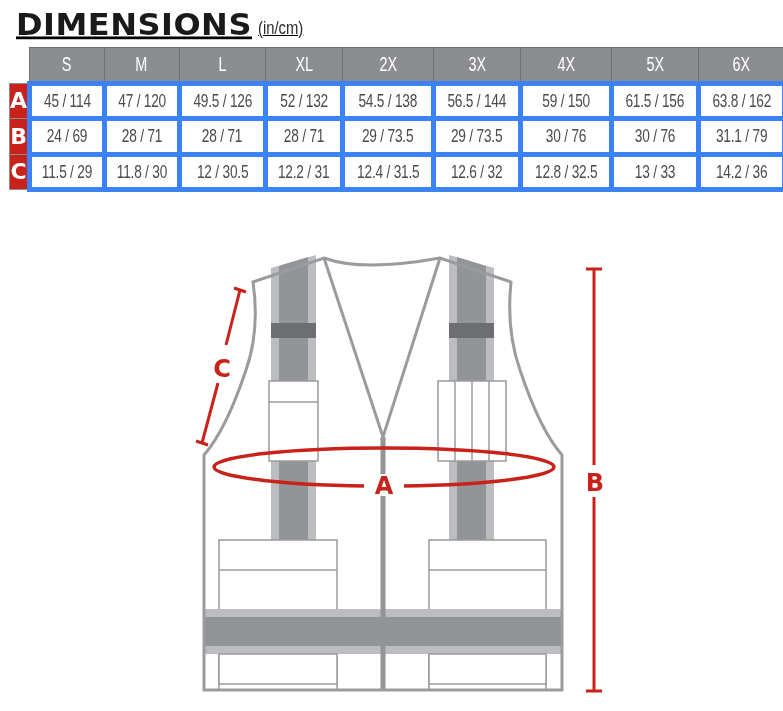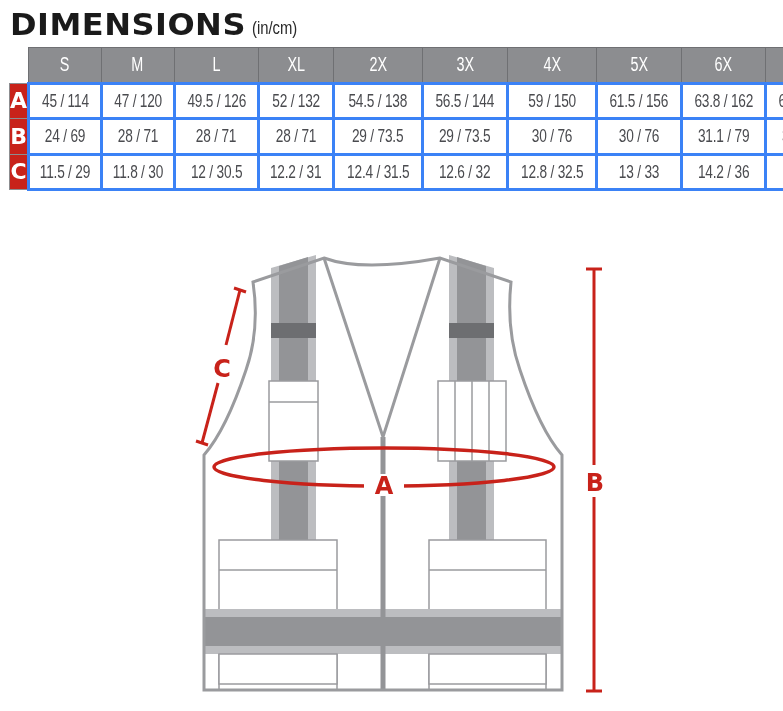--- a/index.html
+++ b/index.html
@@ -1,26 +1,26 @@
 <!DOCTYPE html>
 <html><head>
 <meta charset="utf-8">
 <style>
   html, body { margin:0; padding:0; background:#ffffff; }
   body { width:783px; height:711px; position:relative; overflow:hidden; font-family:"Liberation Sans", sans-serif; }
-  .title-wrap { position:absolute; left:10px; top:4px; display:flex; align-items:baseline; }
+  .title-wrap { position:absolute; left:16px; top:4px; display:flex; align-items:baseline;text-decoration:underline; }
   .title { font-family:"DejaVu Sans", sans-serif; font-weight:bold; font-size:32px; letter-spacing:0.5px; color:#1a1a1a; transform:scaleY(0.92); transform-origin:bottom; }
   .unit { font-family:"Liberation Sans", sans-serif; font-size:19px; color:#2a2a2a; margin-left:6px; transform:scaleX(0.78); transform-origin:left; display:inline-block; }
   table.dims { position:absolute; left:9px; top:47px; border-collapse:collapse; table-layout:fixed; }
   table.dims td, table.dims th { height:35.5px; padding:0; text-align:center; vertical-align:middle; box-sizing:border-box; }
   th.corner { width:44px; background:#fff; border:none; }
   th.size { width:71.8px; background:#8c8d90; color:#ffffff; font-family:"Liberation Sans", sans-serif; font-weight:normal; font-size:20px; border:1px solid #6f7073; }
   th.size span, td.val span { display:inline-block; transform:scaleX(0.72); white-space:nowrap; }
   td.rowlab { width:44px; background:#c8221a; color:#fff; font-family:"DejaVu Sans", sans-serif; font-weight:bold; font-size:22px; border:1px solid #8c8d90; border-right:none; }
-  td.val { background:#fff; color:#4a4b4f; font-size:19px; border:3px solid #3b82f6; letter-spacing:-0.3px; }
+  td.val { background:#fff; color:#4a4b4f; font-size:19px; border:5px solid #3b82f6; letter-spacing:-0.3px; }
   .vest { position:absolute; left:0; top:0; }
 </style>
 </head>
 <body>
 
 <div class="title-wrap">
   <span class="title">DIMENSIONS</span>
   <span class="unit">(in/cm)</span>
 </div>
 

